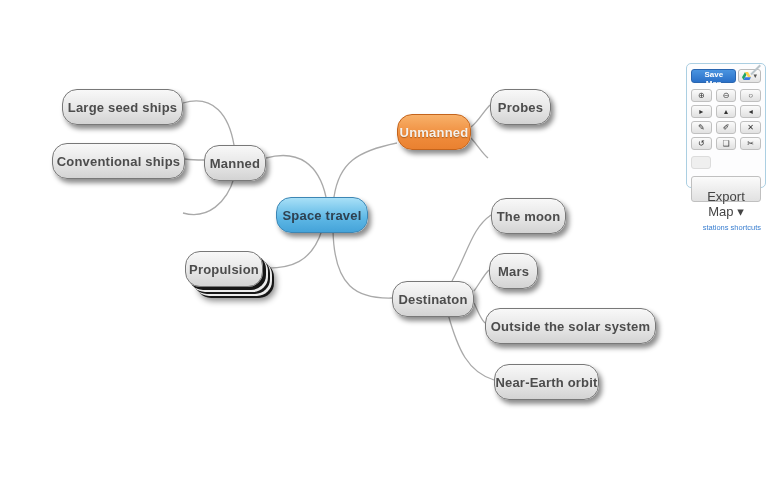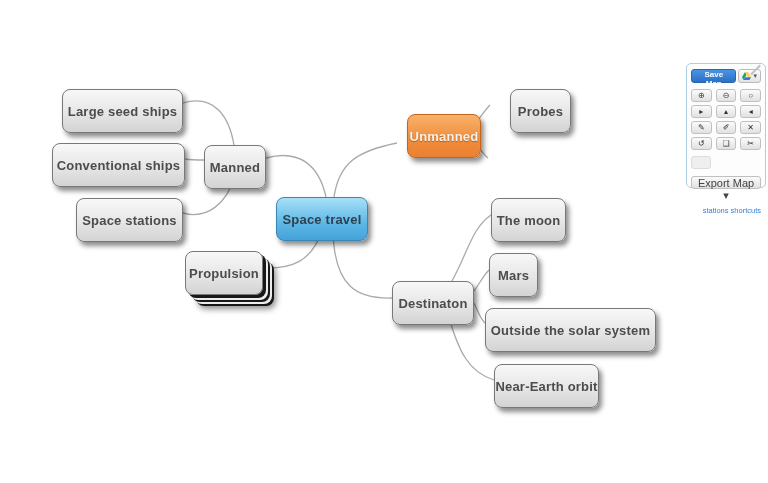--- a/index.html
+++ b/index.html
@@ -3,25 +3,25 @@
 <meta charset="utf-8">
 <style>
   html,body { margin:0; padding:0; background:#fff; }
   .stage {
     position:relative; width:768px; height:483px; background:#ffffff;
     overflow:hidden; font-family:"Liberation Sans", sans-serif;
   }
   svg.connectors { position:absolute; left:0; top:0; width:768px; height:483px; }
 
   .node {
-    position:absolute; box-sizing:border-box; height:44px;
+    position:absolute; box-sizing:border-box; height:36px;
     display:flex; align-items:center; justify-content:center;
     padding:0 10px; white-space:nowrap;
     background:linear-gradient(180deg,#f8f8f8 0%,#e6e6e6 55%,#d3d3d3 100%);
-    border:1.5px solid #787878; border-radius:8px;
+    border:1.5px solid #787878; border-radius:15px;
     font-weight:bold; font-size:13px; color:#4c4c4c; letter-spacing:0.2px;
     box-shadow:3px 4px 5px rgba(0,0,0,0.45);
     cursor:pointer;
   }
   .node.root {
     background:linear-gradient(180deg,#a8e0f7 0%,#5db7e5 60%,#45a3d9 100%);
     border-color:#3c86b4; color:#2f4150;
   }
   .node.selected {
     background:linear-gradient(180deg,#f8b16a 0%,#ef8c3c 60%,#ea8130 100%);
@@ -69,22 +69,22 @@
     border:1px solid #c0c0c0; border-radius:3px;
     font-size:8px; line-height:10px; color:#333; text-align:center; padding:0;
     cursor:pointer; font-family:inherit;
   }
   .mini-disabled {
     margin-top:6px; width:20px; height:13px; background:#efefef;
     border:1px solid #dcdcdc; border-radius:3px;
   }
   .export-btn {
     margin-top:5px; height:13px; background:linear-gradient(#fbfbfb,#e1e1e1);
-    border:1px solid #c0c0c0; border-radius:3px; font-size:11px; color:#444;
-    padding:0 5px; cursor:pointer; font-family:inherit;
+    border:1px solid #c0c0c0; border-radius:3px; font-size:13px; color:#444;
+    padding:12px 5px; cursor:pointer; font-family:inherit;
   }
   .shortcuts {
     display:block; text-align:right; font-size:7.5px; color:#3a7fd0;
     margin-top:3px; text-decoration:none; cursor:pointer;
   }
 </style>
 </head>
 <body>
 
 <div class="stage">
@@ -106,27 +106,26 @@
   </svg>
 
   <div class="node root" style="left:276px;top:197px;width:92px;">Space travel</div>
 
   <div class="node" style="left:204px;top:145px;width:62px;">Manned</div>
 
   <div class="node" style="left:62px;top:89px;width:121px;">Large seed ships</div>
 
   <div class="node" style="left:52px;top:143px;width:133px;">Conventional ships</div>
 
-  <div class="node" style="left:76px;top:198px;width:107px;">Space stations</div>
 
   <div class="node collapsed" style="left:185px;top:251px;width:78px;">Propulsion</div>
 
-  <div class="node selected" style="left:407px;top:114px;width:74px;">Unmanned</div>
+  <div class="node selected" style="left:397px;top:114px;width:74px;">Unmanned</div>
 
-  <div class="node" style="left:490px;top:89px;width:61px;margin-left:20px;">Probes</div>
+  <div class="node" style="left:490px;top:89px;width:61px;">Probes</div>
 
 
   <div class="node" style="left:392px;top:281px;width:82px;">Destinaton</div>
 
   <div class="node" style="left:491px;top:198px;width:75px;">The moon</div>
 
   <div class="node" style="left:489px;top:253px;width:49px;">Mars</div>
 
   <div class="node" style="left:485px;top:308px;width:171px;">Outside the solar system</div>
 

